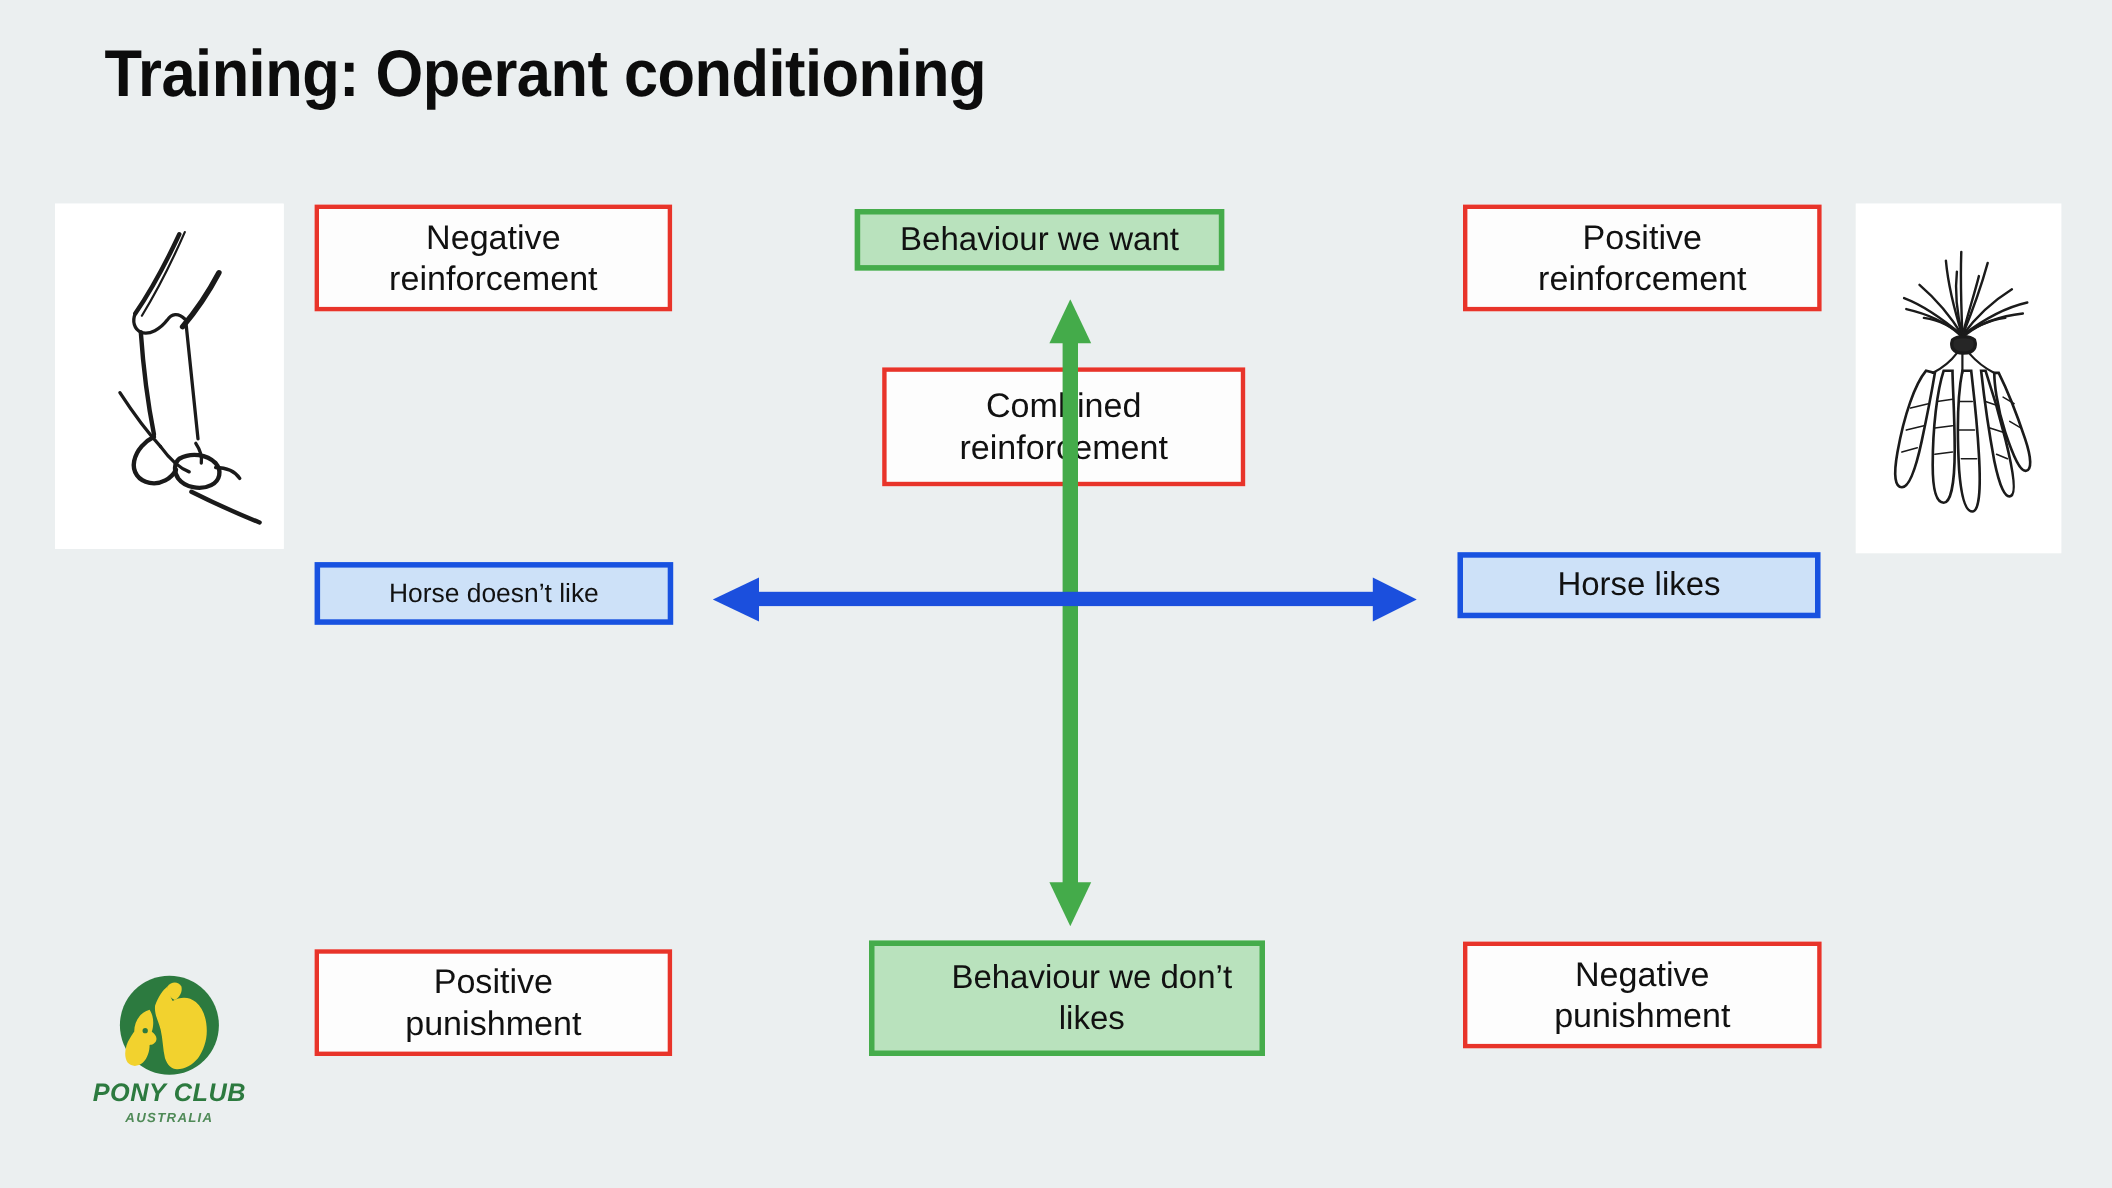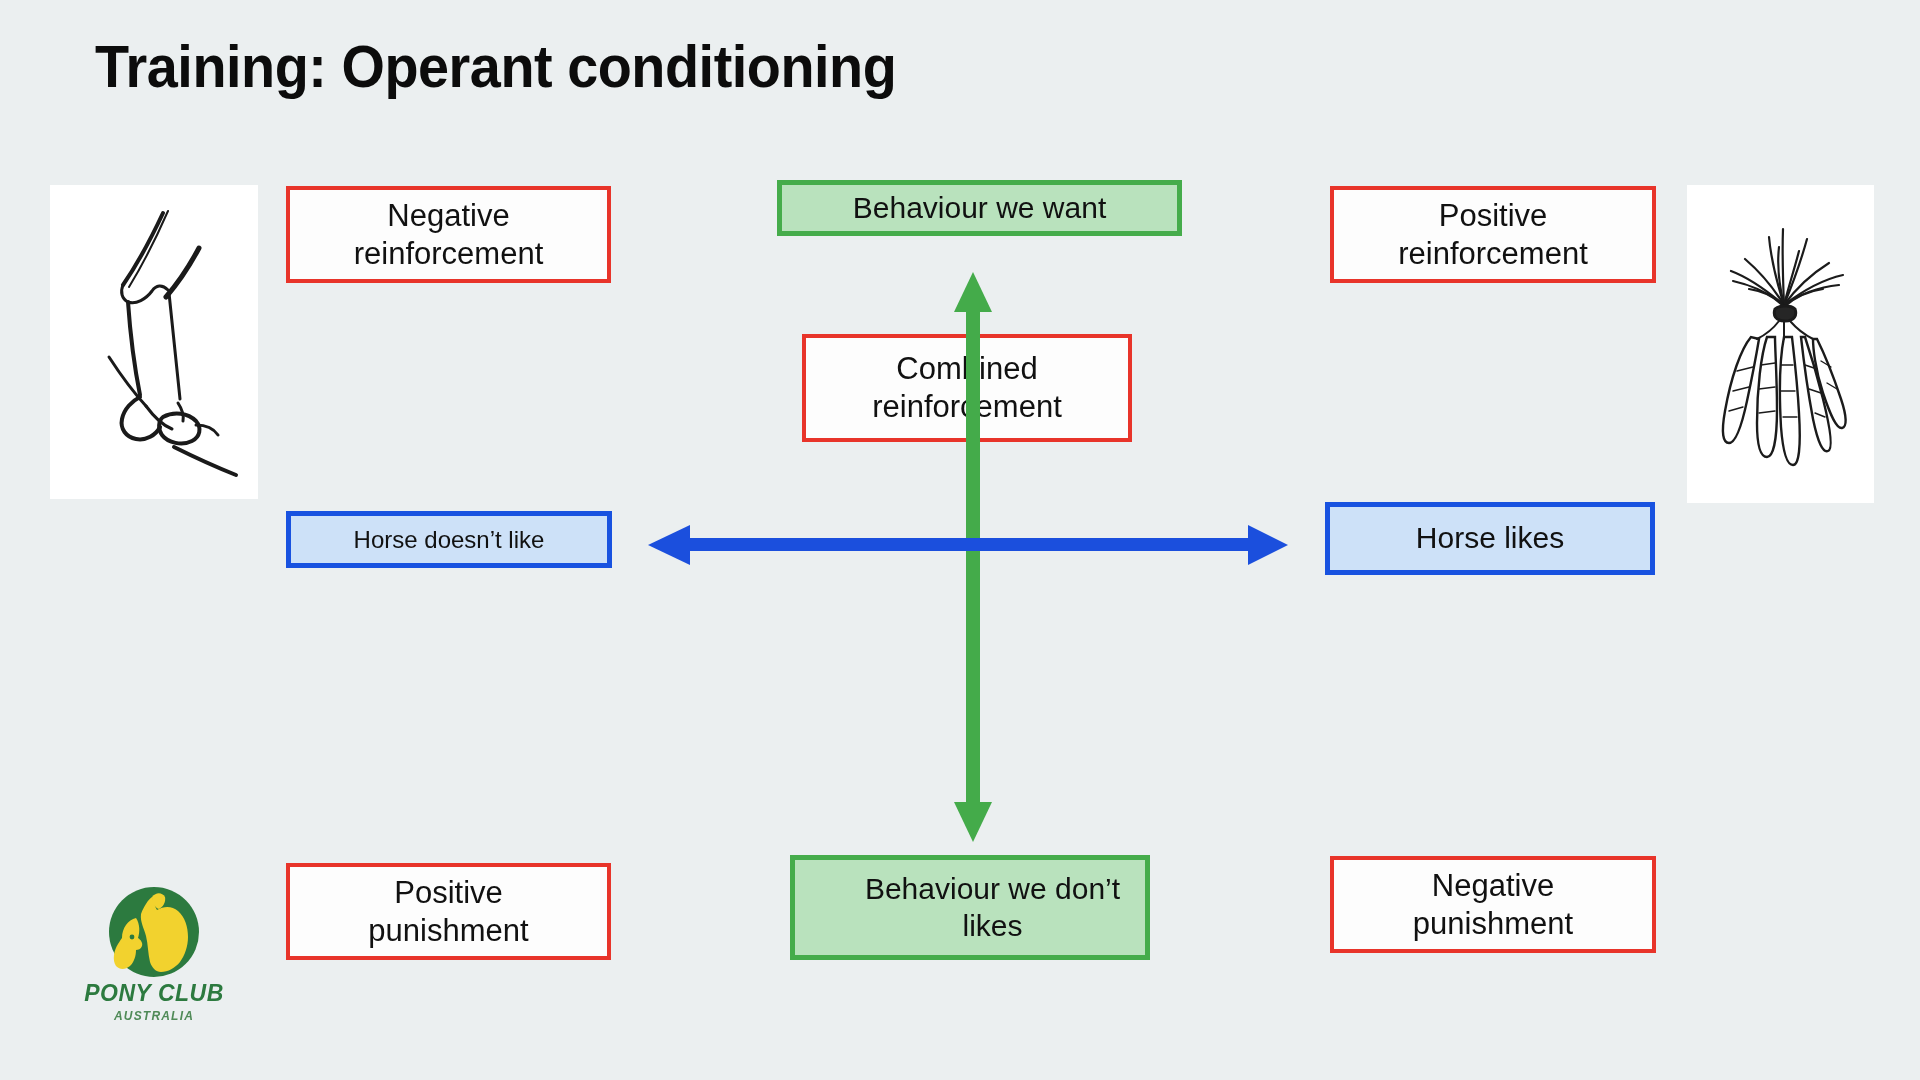--- a/index.html
+++ b/index.html
@@ -64,25 +64,25 @@
     background: #cde1f8;
   }
 
   
   #box-neg-reinforcement { left: 286px; top: 186px; width: 325px; height: 97px; font-size: 31px; }
   #box-pos-reinforcement { left: 1330px; top: 186px; width: 326px; height: 97px; font-size: 31px; }
   #box-pos-punishment    { left: 286px; top: 863px; width: 325px; height: 97px; font-size: 31px; }
   #box-neg-punishment    { left: 1330px; top: 856px; width: 326px; height: 97px; font-size: 31px; }
   #box-combined          { left: 802px; top: 334px; width: 330px; height: 108px; font-size: 31px; }
 
-  #box-behaviour-want      { left: 777px; top: 180px; width: 405px; height: 56px; font-size: 30px; }
+  #box-behaviour-want      { left: 777px; top: 190px; width: 336px; height: 56px; font-size: 30px; }
   #box-behaviour-dont-want { left: 790px; top: 855px; width: 360px; height: 105px; font-size: 30px; }
 
   #box-horse-dislikes { left: 286px; top: 511px; width: 326px; height: 57px; font-size: 24px; }
-  #box-horse-likes    { left: 1325px; top: 502px; width: 330px; height: 73px; font-size: 30px; }
+  #box-horse-likes    { left: 1325px; top: 502px; width: 330px; height: 60px; font-size: 30px; }
 
   
   .picture {
     position: absolute;
     background: #ffffff;
     box-sizing: border-box;
     overflow: hidden;
   }
   #pic-spur   { left: 50px;  top: 185px; width: 208px; height: 314px; }
   #pic-carrot { left: 1687px; top: 185px; width: 187px; height: 318px; }

